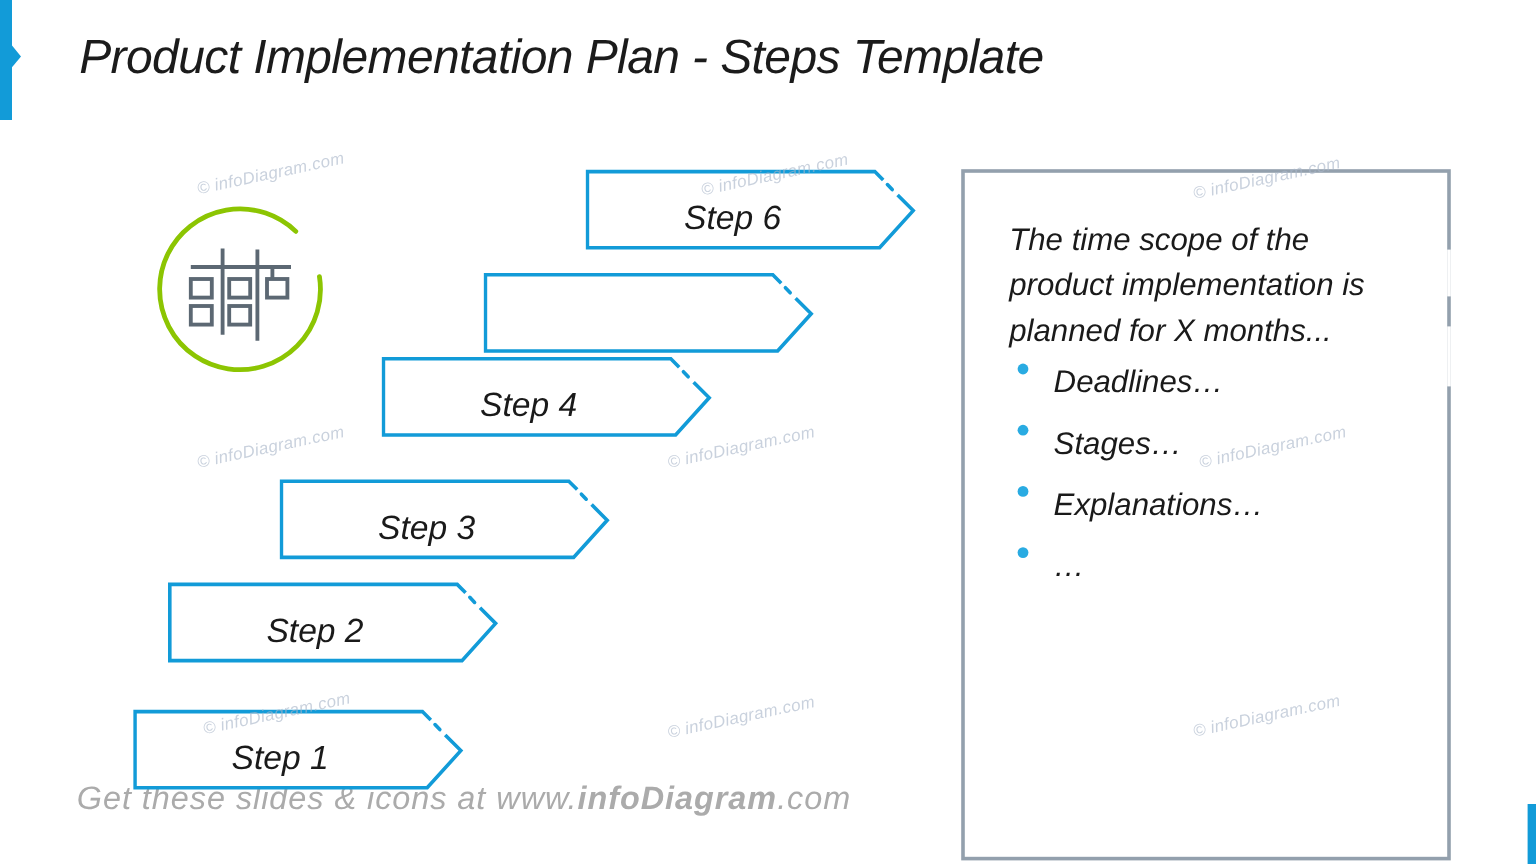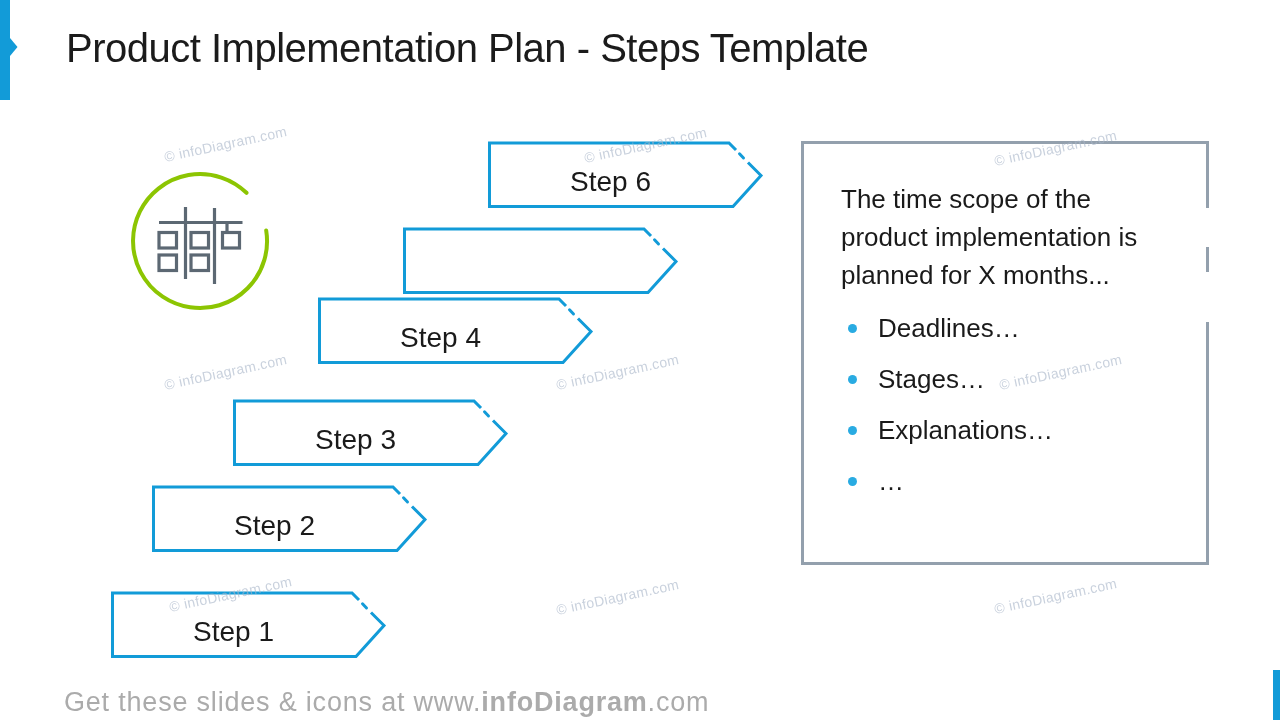--- a/index.html
+++ b/index.html
@@ -2,20 +2,21 @@
 <html style="--blue: #129BD8; --bullet-blue: #29ABE2; --green: #8CC502; --icon-gray: #5C6873; --box-border: #93A0AD; --watermark: #A9B6C9; --footer-gray: #ABABAB; --text: #1b1b1b;"><head>
 <meta charset="utf-8">
 <style>
   html,body{margin:0;padding:0;}
   .slide{
     position:relative;
     width:1280px;height:720px;
     background:#ffffff;
     overflow:hidden;
     font-family:"Liberation Sans", sans-serif;
+    font-style:italic;
   }
   
   .accent-left{position:absolute;left:0;top:0;}
   .accent-br{position:absolute;right:0;bottom:0;width:7px;height:50px;background:var(--blue);}
   
   .title{
     position:absolute;left:66px;top:24px;
     font-size:40px;line-height:48px;color:var(--text);
     letter-spacing:-0.5px;font-weight:400;white-space:nowrap;
   }
@@ -36,43 +37,43 @@
     display:flex;align-items:center;justify-content:center;
     font-size:28px;color:#1a1a1a;
   }
   
   .plan-icon{position:absolute;left:125px;top:166px;width:150px;height:150px;z-index:2;}
   .plan-icon .ring{fill:none;stroke:var(--green);stroke-width:4;stroke-linecap:round;}
   .plan-icon .g{stroke:var(--icon-gray);stroke-width:3.2;fill:none;}
   .plan-icon .gr{stroke:var(--icon-gray);stroke-width:3.2;fill:#ffffff;}
   
   .info-box{
-    position:absolute;left:801px;top:141px;width:408px;height:424px;
+    position:absolute;left:801px;top:141px;width:408px;height:576px;
     border:3px solid var(--box-border);box-sizing:border-box;background:#fff;z-index:1;
   }
   .info-box .border-gap{position:absolute;right:-3px;width:3px;background:#ffffff;}
   .info-box .gap1{top:64px;height:39px;}
   .info-box .gap2{top:128px;height:50px;}
   .info-text{padding:36px 32px 0 37px;}
   .info-text p{
     margin:0;width:334px;
     font-size:26px;line-height:38px;color:#1a1a1a;
   }
   .info-bullets{list-style:none;margin:9px 0 0 0;padding:0;}
   .info-bullets li{
-    height:51px;display:flex;align-items:center;
+    height:51px;display:flex;
     font-size:26px;color:#1a1a1a;padding-left:7px;
   }
   .info-bullets .dot{
     width:9px;height:9px;border-radius:50%;background:var(--bullet-blue);
     margin-right:21px;flex:0 0 auto;
   }
   
   .footer{
-    position:absolute;left:64px;top:687px;
+    position:absolute;left:64px;top:650px;
     font-size:27px;color:var(--footer-gray);letter-spacing:0.8px;white-space:nowrap;text-align:right;
   }
   .footer b{font-weight:700;}
 </style>
 </head>
 <body>
 
 <div class="slide">
 
   <svg class="accent-left" width="20" height="110">
@@ -105,21 +106,21 @@
     <rect class="gr" x="66" y="89" width="17.5" height="15.5"></rect>
   </svg>
 
   <div class="step" style="left:63px;top:590px;margin-left:48px;">
     <svg viewBox="0 0 290 70" width="290" height="70">
       <path class="shape" d="M 248,10 L 241,3 L 1.5,3 L 1.5,66.5 L 245,66.5 L 273,35.5 L 260,22.5"></path>
       <path class="shape-dash" d="M 251.5,13.8 L 255.5,18"></path>
     </svg>
     <div class="lbl">Step 1</div>
   </div>
-  <div class="step" style="left:152px;top:484px;">
+  <div class="step" style="left:140px;top:484px;">
     <svg viewBox="0 0 290 70" width="290" height="70">
       <path class="shape" d="M 248,10 L 241,3 L 1.5,3 L 1.5,66.5 L 245,66.5 L 273,35.5 L 260,22.5"></path>
       <path class="shape-dash" d="M 251.5,13.8 L 255.5,18"></path>
     </svg>
     <div class="lbl">Step 2</div>
   </div>
   <div class="step" style="left:233px;top:398px;">
     <svg viewBox="0 0 290 70" width="290" height="70">
       <path class="shape" d="M 248,10 L 241,3 L 1.5,3 L 1.5,66.5 L 245,66.5 L 273,35.5 L 260,22.5"></path>
       <path class="shape-dash" d="M 251.5,13.8 L 255.5,18"></path>

